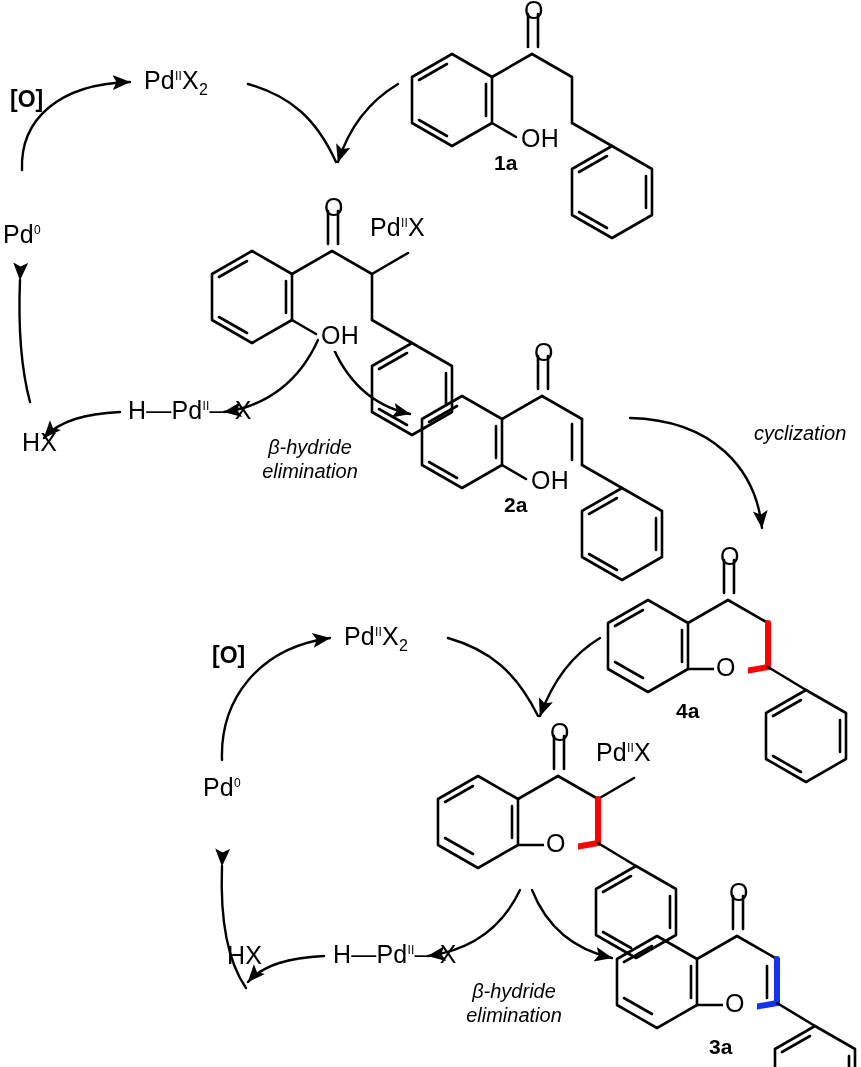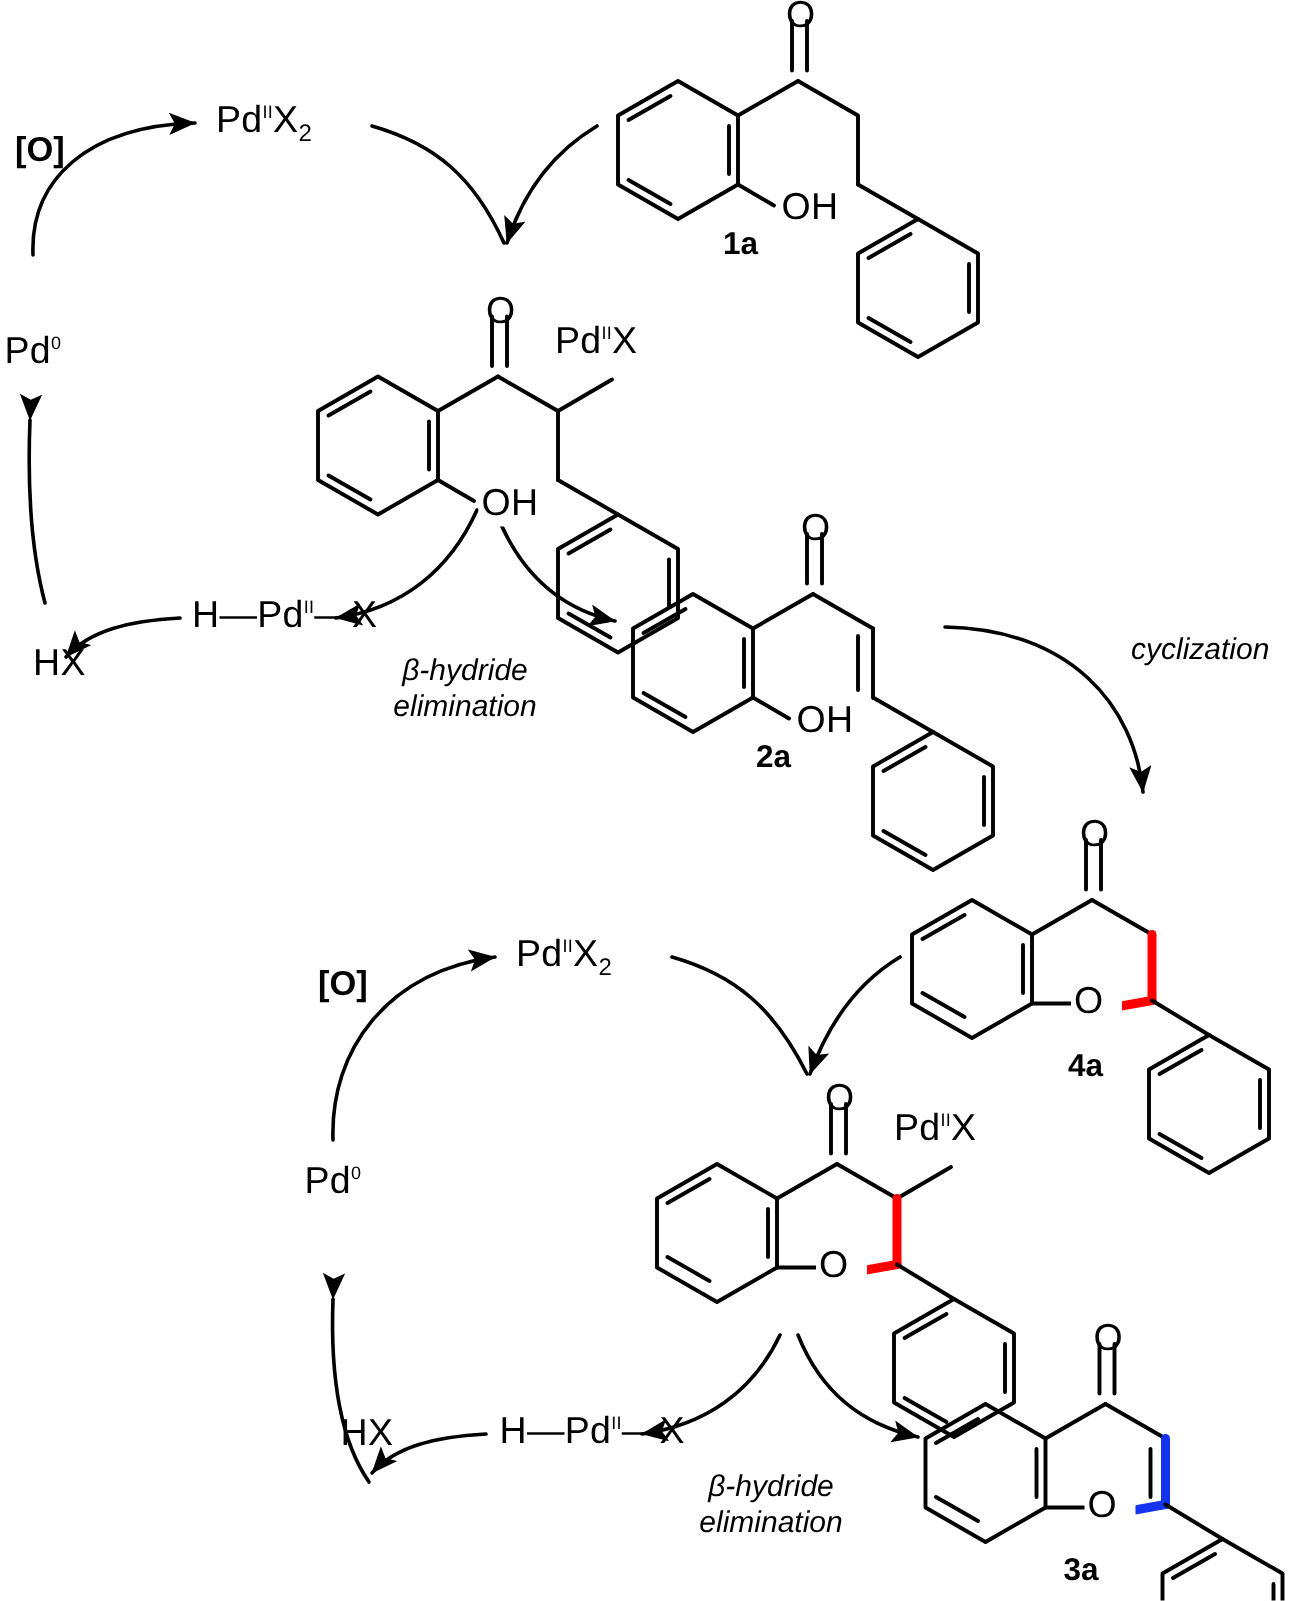--- a/index.html
+++ b/index.html
@@ -200,35 +200,35 @@
   <span>H</span><span>—</span><span>Pd</span><span class="sup">II</span><span>—</span><span>X</span>
 </div>
 
 <div class="lbl step" style="left:450px;top:980px;width:128px;">
   <span>β-hydride</span><br>
   <span>elimination</span>
 </div>
 
 <div class="lbl chem" style="left:521px;top:126px;">OH</div>
 <div class="lbl chem" style="left:524px;top:-2px;">O</div>
-<div class="lbl cmpd" style="left:482px;top:152px;text-align:right;">1a</div>
+<div class="lbl cmpd" style="left:494px;top:152px;text-align:right;">1a</div>
 
 <div class="lbl chem" style="left:321px;top:323px;">OH</div>
 <div class="lbl chem" style="left:324px;top:195px;">O</div>
 <div class="lbl chem" style="left:370px;top:215px;">
   <span>Pd</span><span class="sup">II</span><span>X</span>
 </div>
 
 <div class="lbl chem" style="left:531px;top:468px;">OH</div>
 <div class="lbl chem" style="left:534px;top:340px;">O</div>
 <div class="lbl cmpd" style="left:504px;top:494px;text-align:center;">2a</div>
 
 <div class="lbl chem" style="left:716px;top:655px;">O</div>
 <div class="lbl chem" style="left:720px;top:544px;">O</div>
-<div class="lbl cmpd" style="left:712px;top:700px;">4a</div>
+<div class="lbl cmpd" style="left:676px;top:700px;">4a</div>
 
 <div class="lbl chem" style="left:546px;top:831px;">O</div>
 <div class="lbl chem" style="left:550px;top:720px;">O</div>
 <div class="lbl chem" style="left:596px;top:740px;">
   <span>Pd</span><span class="sup">II</span><span>X</span>
 </div>
 
 <div class="lbl chem" style="left:725px;top:991px;">O</div>
 <div class="lbl chem" style="left:729px;top:880px;">O</div>
 <div class="lbl cmpd" style="left:709px;top:1036px;">3a</div>

